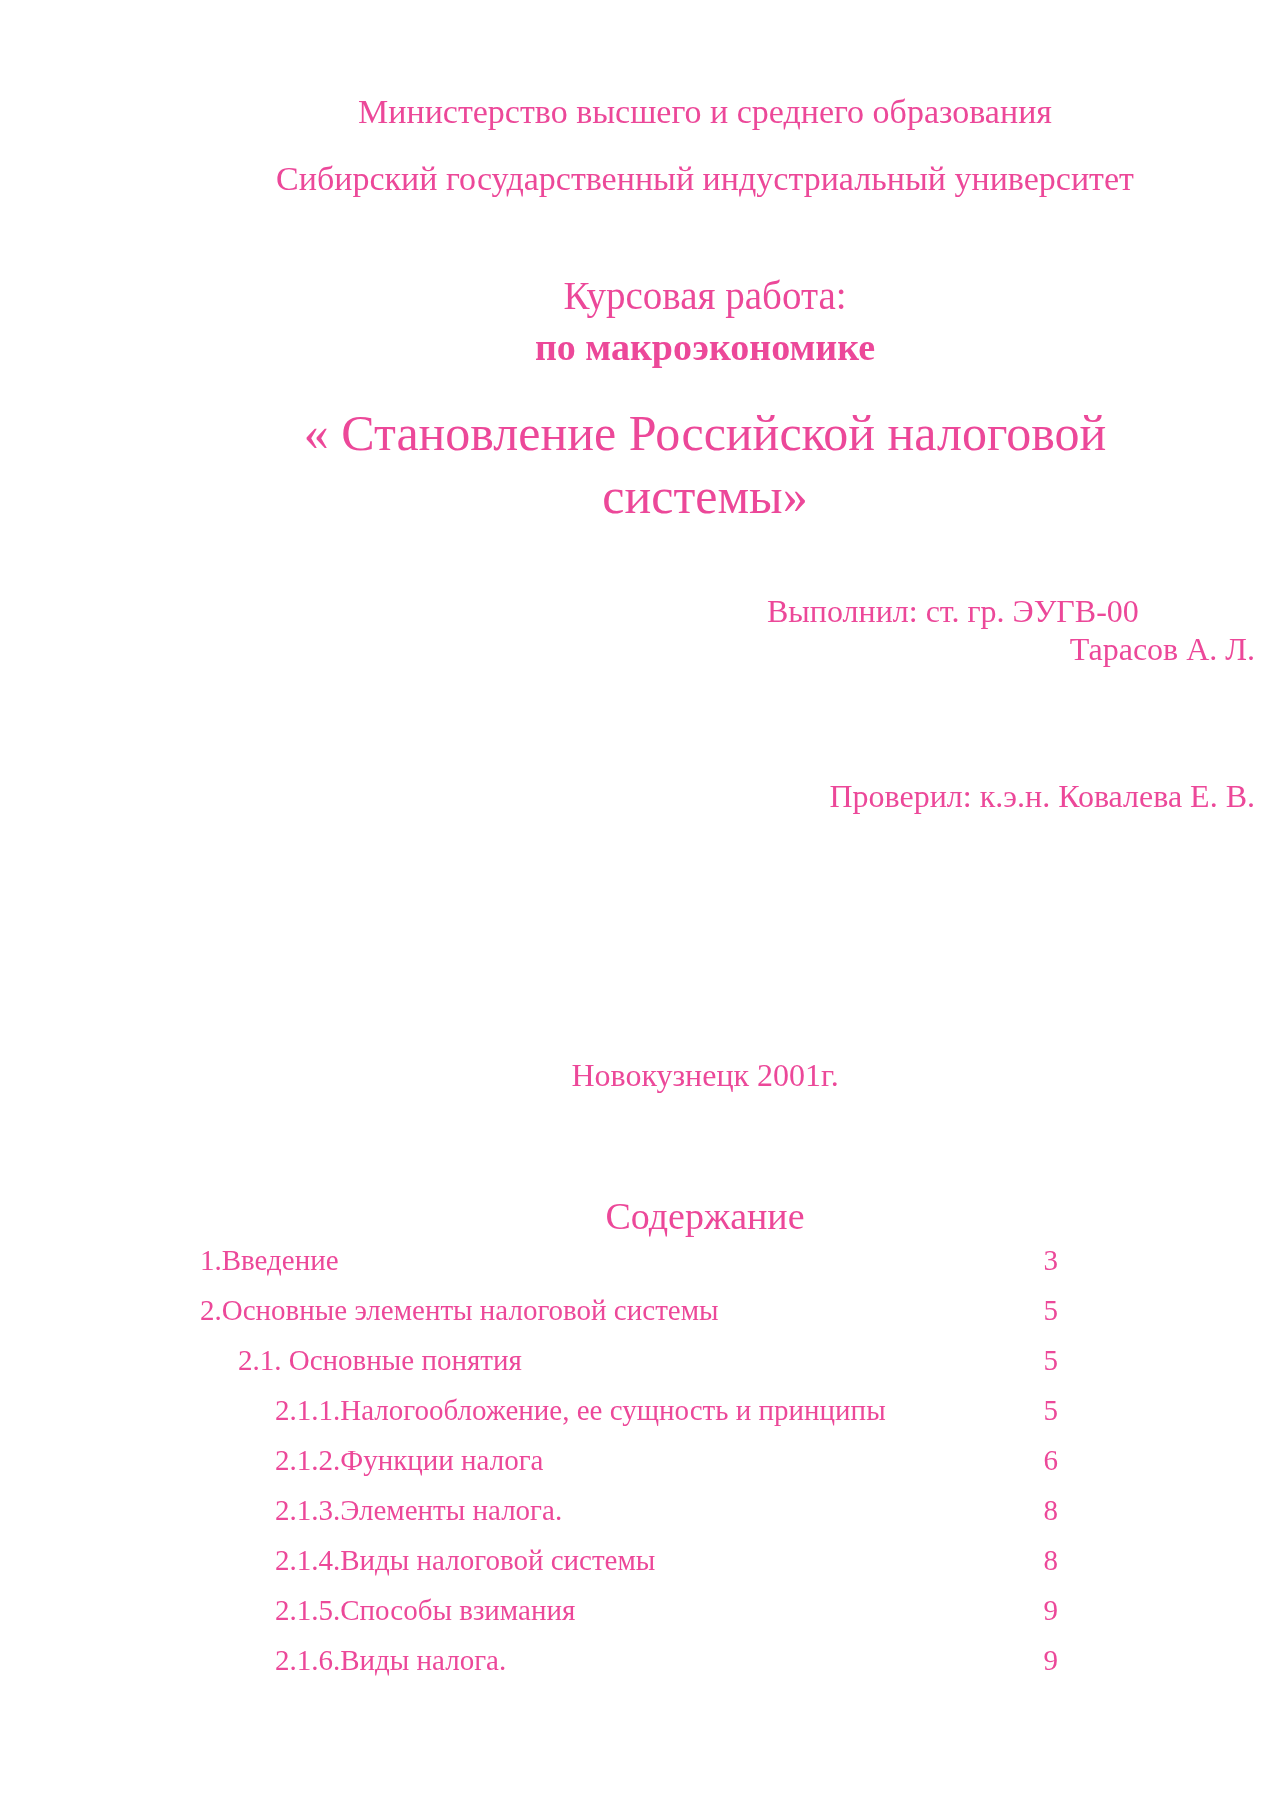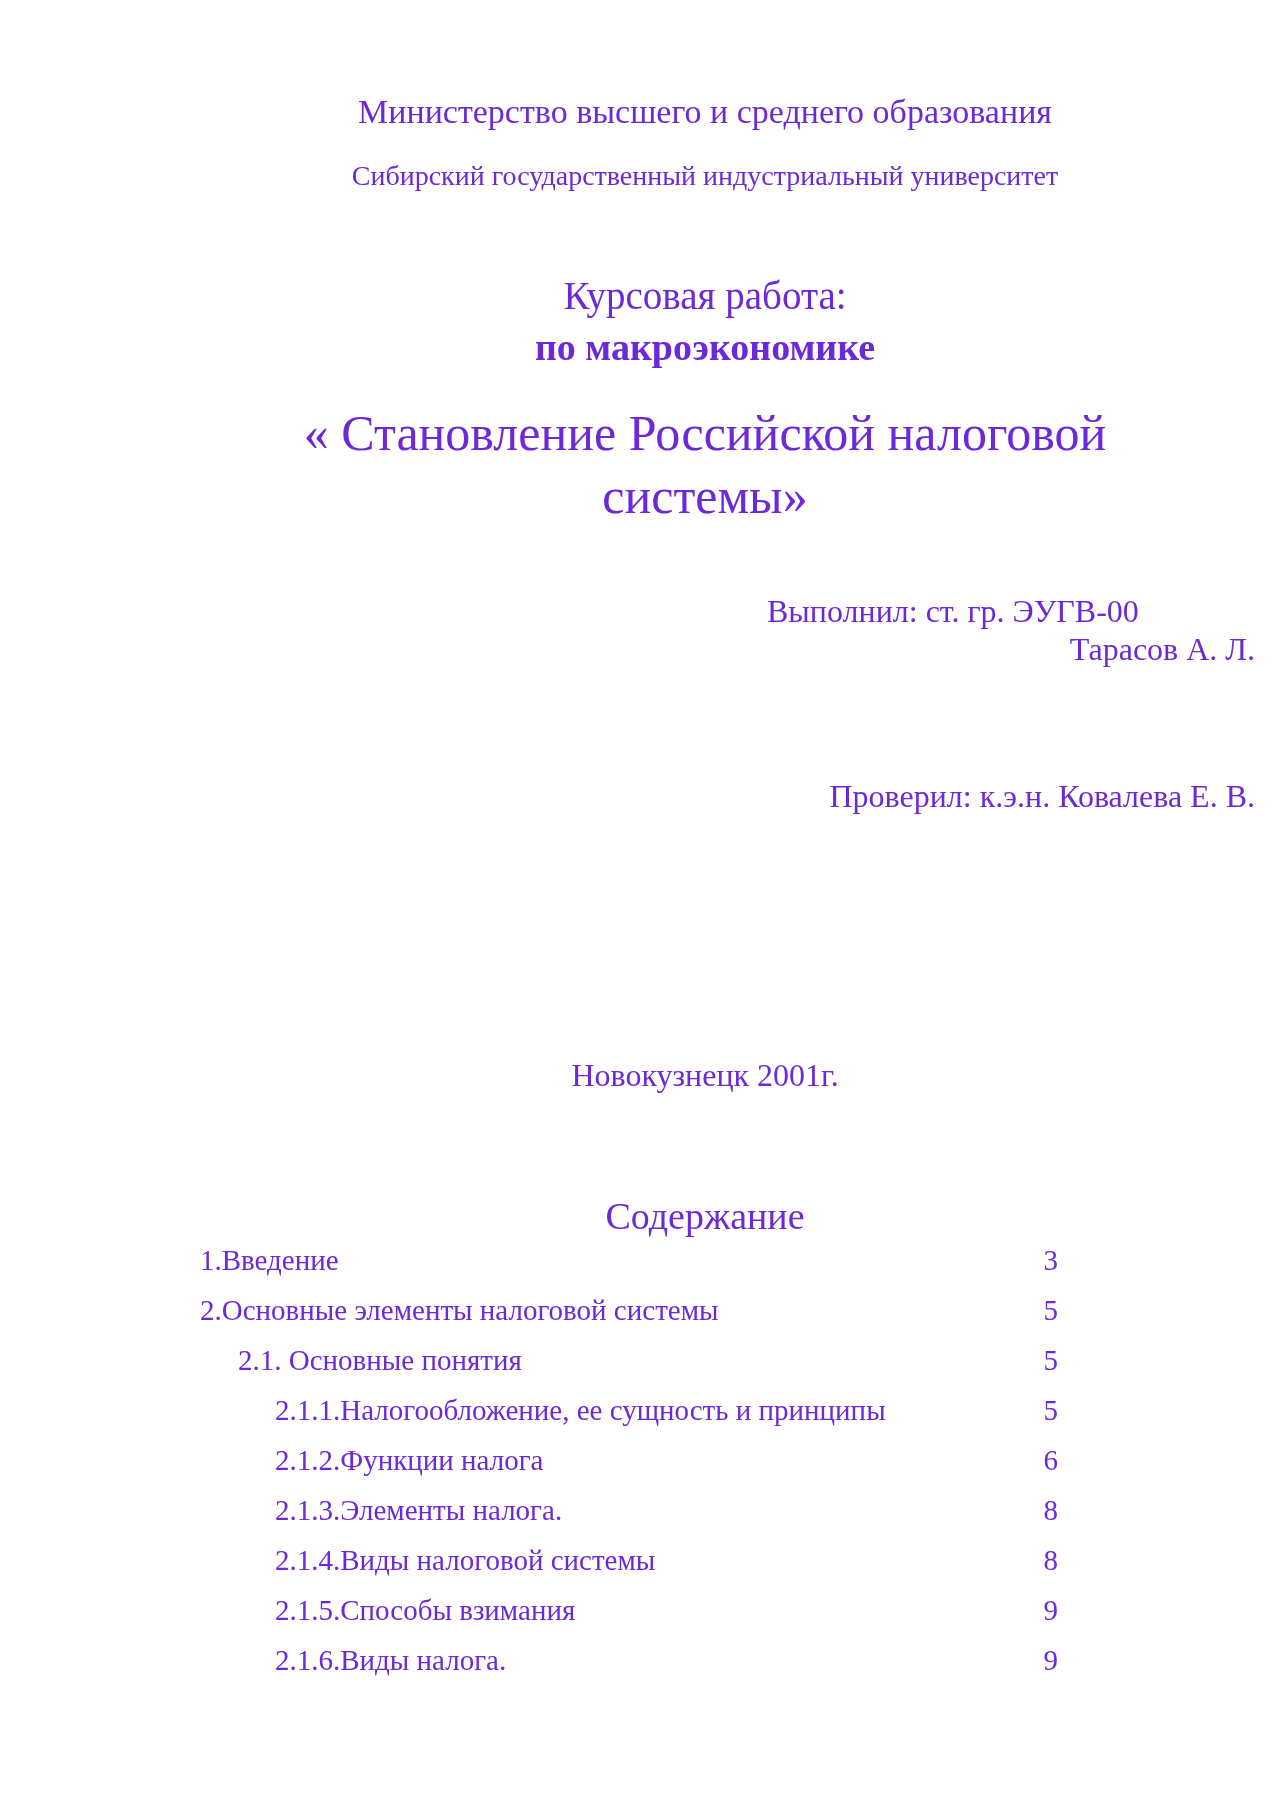--- a/index.html
+++ b/index.html
@@ -5,42 +5,42 @@
     html, body {
       margin: 0;
       padding: 0;
       background: #ffffff;
     }
     .page {
       position: relative;
       width: 1280px;
       height: 1811px;
       background: #ffffff;
-      color: #6d28d9;
+      color: #ec4899;
       font-family: "Liberation Serif", "DejaVu Serif", serif;
       overflow: hidden;
     }
     .line {
       position: absolute;
       line-height: 1.2;
       white-space: nowrap;
     }
     .centered {
       left: 130px;
       width: 1150px;
       text-align: center;
     }
     .right-aligned {
       left: 0;
       width: 1215px;
       text-align: right;
       padding-left: 40px;
     }
     .header-line1 { top: 92px;  font-size: 34px; }
-    .header-line2 { top: 159px; font-size: 28px; }
+    .header-line2 { top: 159px; font-size: 34px; }
     .work-type    { top: 273px; font-size: 39px; }
     .work-subject { top: 325px; font-size: 38px; font-weight: bold; }
     .doc-title {
       top: 402px;
       font-size: 50px;
       line-height: 63px;
       font-weight: normal;
       margin: 0;
       white-space: pre-line;
     }

